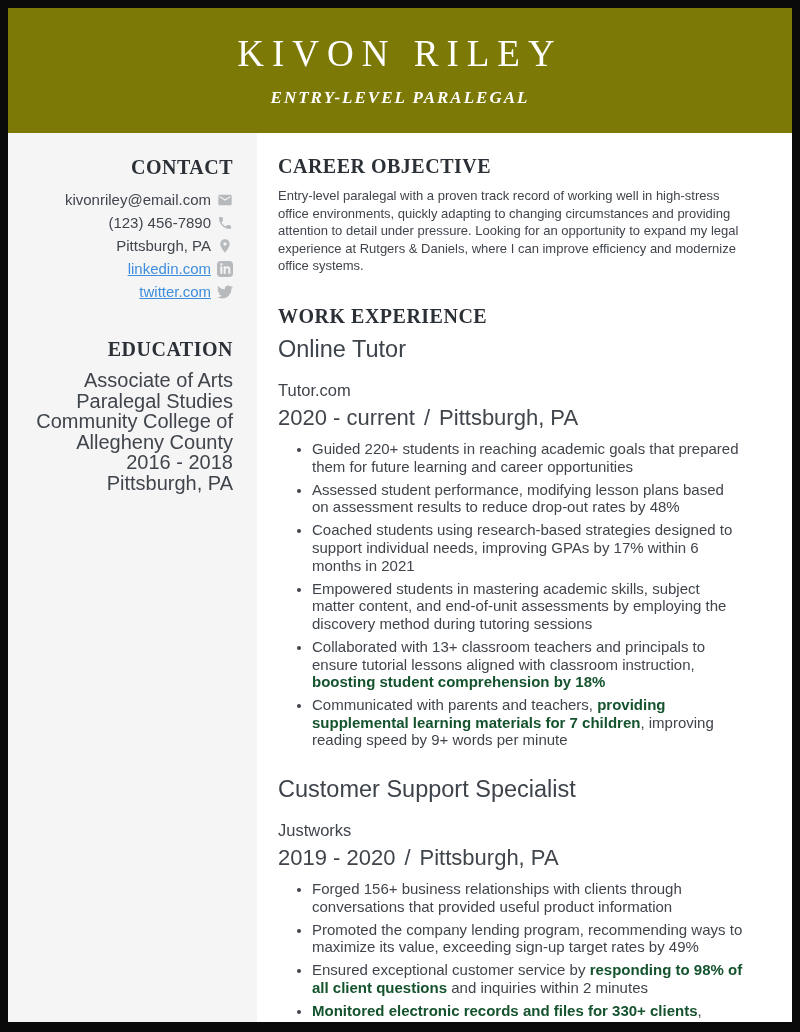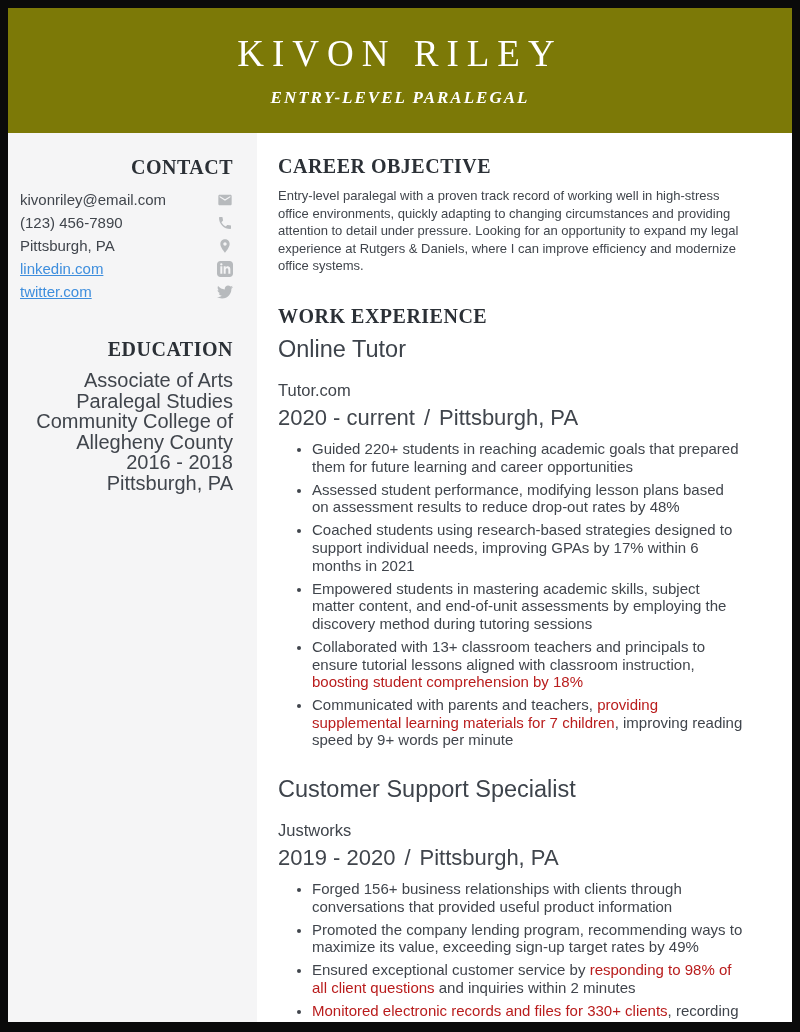--- a/index.html
+++ b/index.html
@@ -21,42 +21,42 @@
   .band{flex:0 0 125px;background:var(--accent);color:#fff;display:flex;flex-direction:column;align-items:center;justify-content:center;}
   .name{font-family:"Liberation Serif",serif;font-size:37px;font-weight:400;letter-spacing:8px;line-height:1;}
   .subtitle{font-family:"Liberation Serif",serif;font-style:italic;font-weight:700;font-size:17px;letter-spacing:2px;margin-top:17px;line-height:1;}
 
   .columns{flex:1;display:flex;min-height:0;border-radius:17px;}
 
   
   .sidebar{width:249px;flex:0 0 249px;background:var(--sidebar-bg);text-align:right;padding:23px 24px 0 12px;color:var(--body);}
   h2{font-family:"Liberation Serif",serif;font-size:20px;font-weight:700;color:var(--heading);letter-spacing:.5px;margin:0;line-height:1.15;}
   .sidebar h2{margin-bottom:9px;}
-  .contact-row{display:flex;justify-content:space-between;align-items:center;gap:6px;font-size:15px;line-height:23px;}
+  .contact-row{display:flex;justify-content:flex-end;align-items:center;gap:6px;font-size:15px;line-height:23px;}
   .contact-row .icon{display:inline-flex;width:16px;height:16px;flex:0 0 16px;}
   .contact-row .icon svg{width:16px;height:16px;fill:var(--icon);}
   .link{color:var(--link);text-decoration:underline;cursor:pointer;}
   .side-section{margin-top:35px;}
   .edu-line{font-size:20px;line-height:20.5px;}
   .skill-item{font-size:15.5px;line-height:20px;}
 
   
   .main{flex:1;padding:22px 48px 8px 21px;color:var(--body);}
   .objective-text{margin:9px 0 0;font-size:13px;line-height:17.6px;}
   .experience-section{margin-top:30px;}
   .job{margin-top:7px;}
   .job + .job{margin-top:26px;}
   .job-title{font-size:23.5px;line-height:1.2;color:#3d434b;font-weight:400;}
   .company{font-size:16.5px;line-height:1.35;margin-top:16px;}
   .meta{font-size:22px;line-height:1.3;margin-top:3px;}
   .meta .sep{padding:0 9px;}
   ul.bullets{margin:7px 0 0;padding:0 0 0 34px;list-style:disc;}
   ul.bullets li{font-size:15px;line-height:17.6px;margin-bottom:5.5px;}
   ul.bullets li::marker{color:var(--body);font-size:13px;}
-  strong{font-weight:400;color:#b91c1c;}
+  strong{font-weight:700;color:#14532d;}
 </style>
 </head>
 <body>
 
 <div class="frame">
   <div class="page">
 
     <header class="band">
       <div class="name">KIVON RILEY</div>
       <div class="subtitle">ENTRY-LEVEL PARALEGAL</div>

